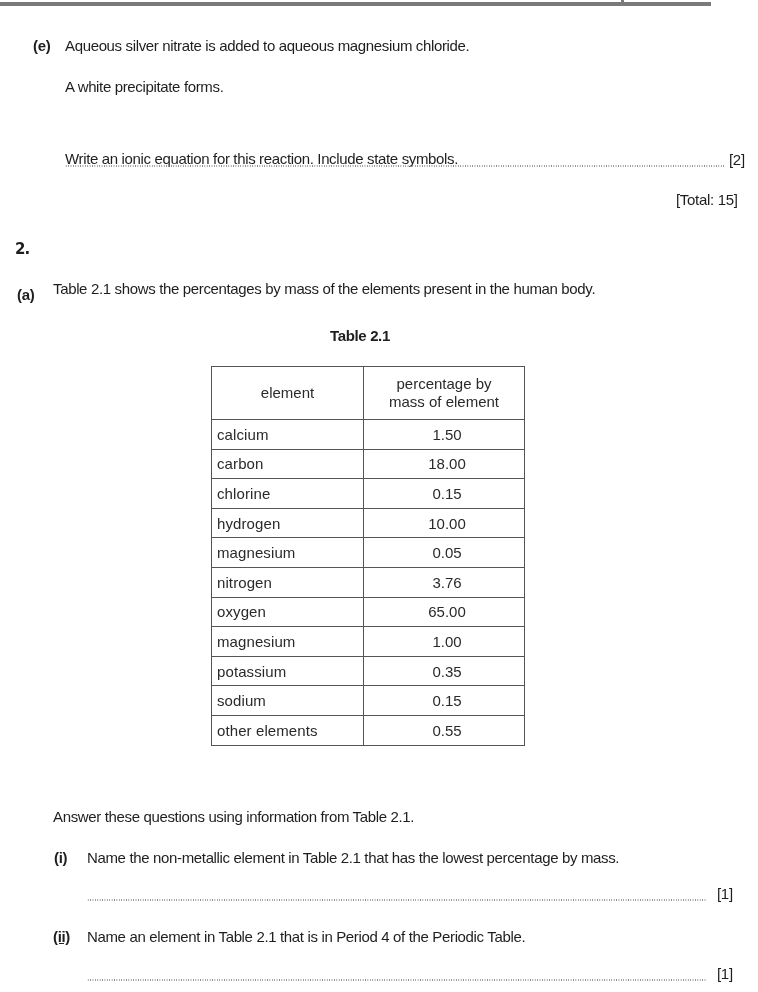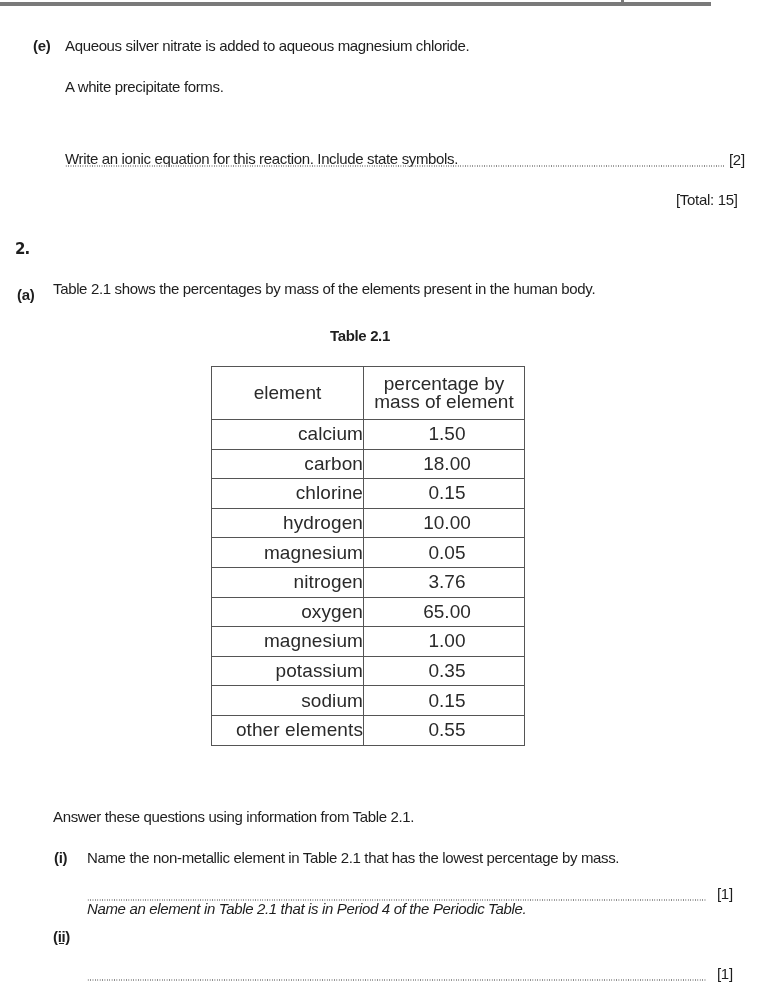--- a/index.html
+++ b/index.html
@@ -42,40 +42,40 @@
       background-image: radial-gradient(circle, #8a8a8a 0.6px, transparent 0.8px);
       background-size: 2.4px 2px;
       background-repeat: repeat-x;
     }
     .marks { font-size: 15px; letter-spacing: -0.3px; }
 
     table.data {
       position: absolute;
       left: 211px; top: 366px;
       border-collapse: collapse;
-      font-size: 19px;
+      font-size: 15px;
       color: #2a2a2a;
     }
     table.data th, table.data td {
       border: 1.5px solid #555;
       padding: 0;
       font-weight: normal;
     }
     table.data th {
       height: 52px;
       text-align: center;
       line-height: 18px;
     }
     table.data td {
       height: 28.6px;
     }
     table.data td.el {
       width: 146px;
       padding-left: 5px;
-      text-align: right;
+      text-align: left;
       letter-spacing: 0.1px;
     }
     table.data td.val {
       width: 154px;
       text-align: center;
       padding-left: 6px;
     }
     th.col-el { width: 151px; }
     th.col-val { width: 160px; }
   </style>
@@ -163,15 +163,15 @@
 </table>
 
 <div class="abs txt" style="left:53px; top:808px;">Answer these questions using information from Table 2.1.</div>
 
 <div class="abs txt bold" style="left:54px; top:849px;">(i)</div>
 <div class="abs txt" style="left:87px; top:849px;">Name the non-metallic element in Table 2.1 that has the lowest percentage by mass.</div>
 <div class="abs dots" style="left:87px; top:899px; width:620px;"></div>
 <div class="abs marks" style="left:717px; top:885px;">[1]</div>
 
 <div class="abs txt bold" style="left:53px; top:928px;text-decoration:underline;">(ii)</div>
-<div class="abs txt" style="left:87px; top:900px;font-style:italic;">Name an element in Table 2.1 that is in Period 4 of the Periodic Table.</div>
+<div class="abs txt" style="left:87px; top:928px;">Name an element in Table 2.1 that is in Period 4 of the Periodic Table.</div>
 <div class="abs dots" style="left:87px; top:979px; width:620px;"></div>
 <div class="abs marks" style="left:717px; top:965px;">[1]</div>
 
 </body></html>

